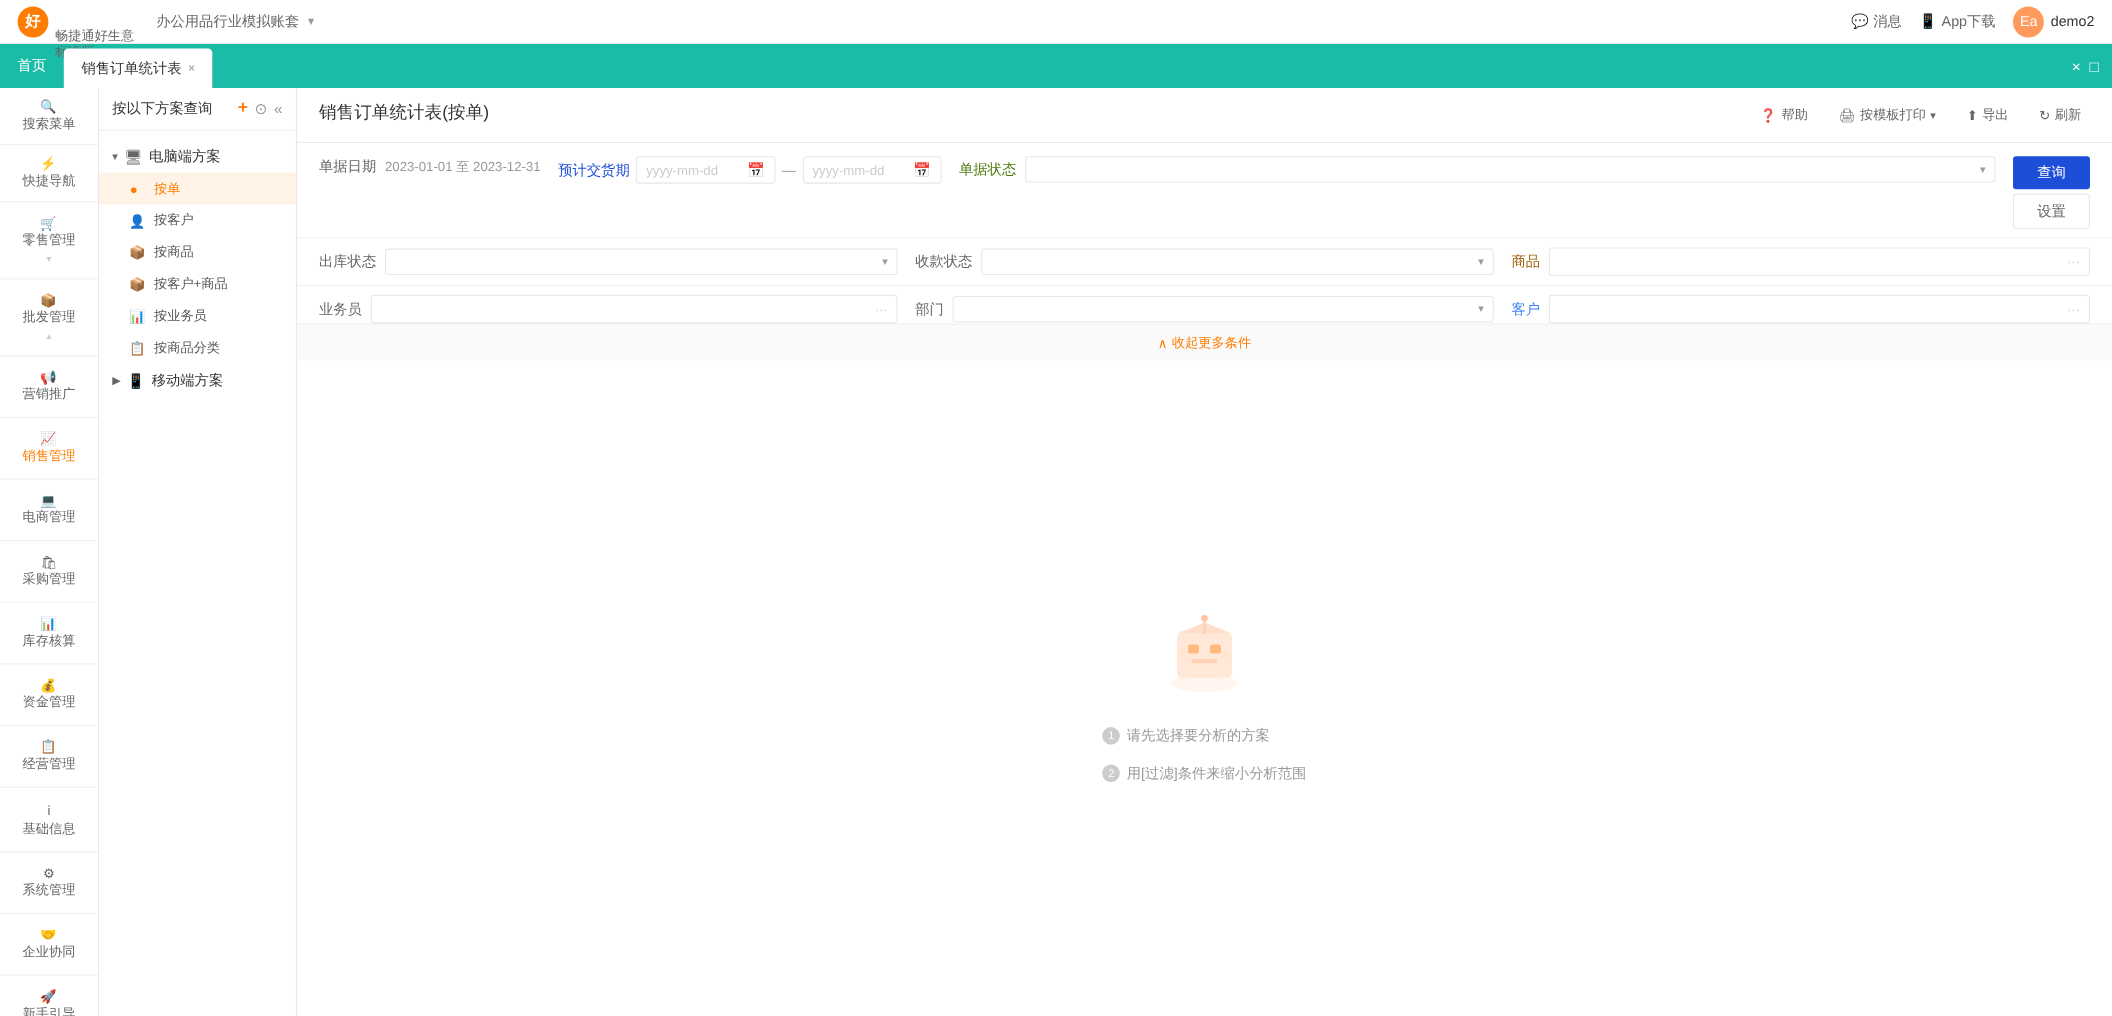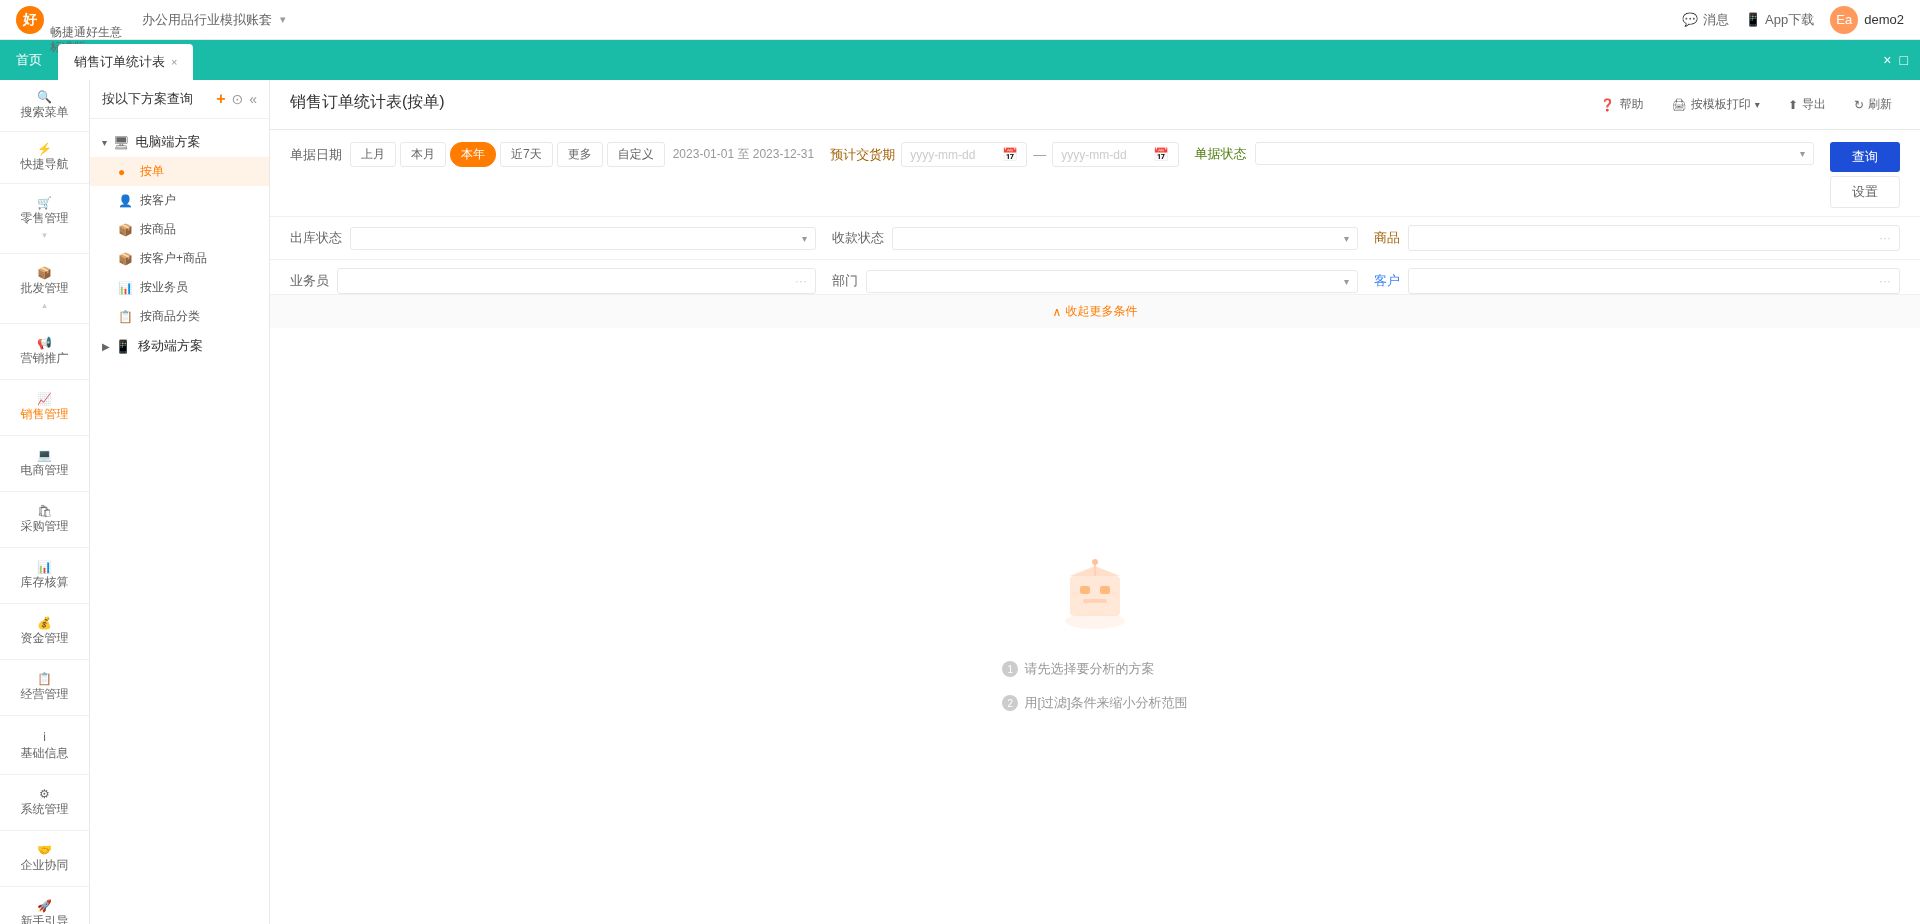--- a/index.html
+++ b/index.html
@@ -258,33 +258,25 @@
         </div>
       </div>
     </div>
 
     <div class="filter-section">
 
       <div style="padding: 12px 20px 8px 20px; display:flex; align-items:flex-start; gap:16px; background:white; border-bottom:1px solid #f0f0f0;">
 
         <div style="display:flex;align-items:center;gap:8px;flex-shrink:0;">
           <span style="color:#666;font-size:13px;white-space:nowrap;">单据日期</span>
-          <div style="display:flex;align-items:center;gap:4px;">
-            <button class="date-btn">上月</button>
-            <button class="date-btn">本月</button>
-            <button class="date-btn active">本年</button>
-            <button class="date-btn">近7天</button>
-            <button class="date-btn">更多</button>
-            <button class="date-btn">自定义</button>
-          </div>
           <span style="color:#999;font-size:12px;">2023-01-01 至 2023-12-31</span>
         </div>
 
         <div style="display:flex;align-items:center;gap:6px;flex-shrink:0;">
-          <span style="color:#a16207;font-size:13px;white-space:nowrap;">预计交货期</span>
+          <span style="color:#1d4ed8;font-size:13px;white-space:nowrap;">预计交货期</span>
           <div style="display:flex;align-items:center;border:1px solid #e8e8e8;border-radius:3px;padding:4px 8px;gap:4px;cursor:pointer;">
             <span style="color:#ccc;font-size:12px;width:88px;">yyyy-mm-dd</span>
             <span style="color:#ff7c00;">📅</span>
           </div>
           <span style="color:#999;">—</span>
           <div style="display:flex;align-items:center;border:1px solid #e8e8e8;border-radius:3px;padding:4px 8px;gap:4px;cursor:pointer;">
             <span style="color:#ccc;font-size:12px;width:88px;">yyyy-mm-dd</span>
             <span style="color:#ff7c00;">📅</span>
           </div>
         </div>

